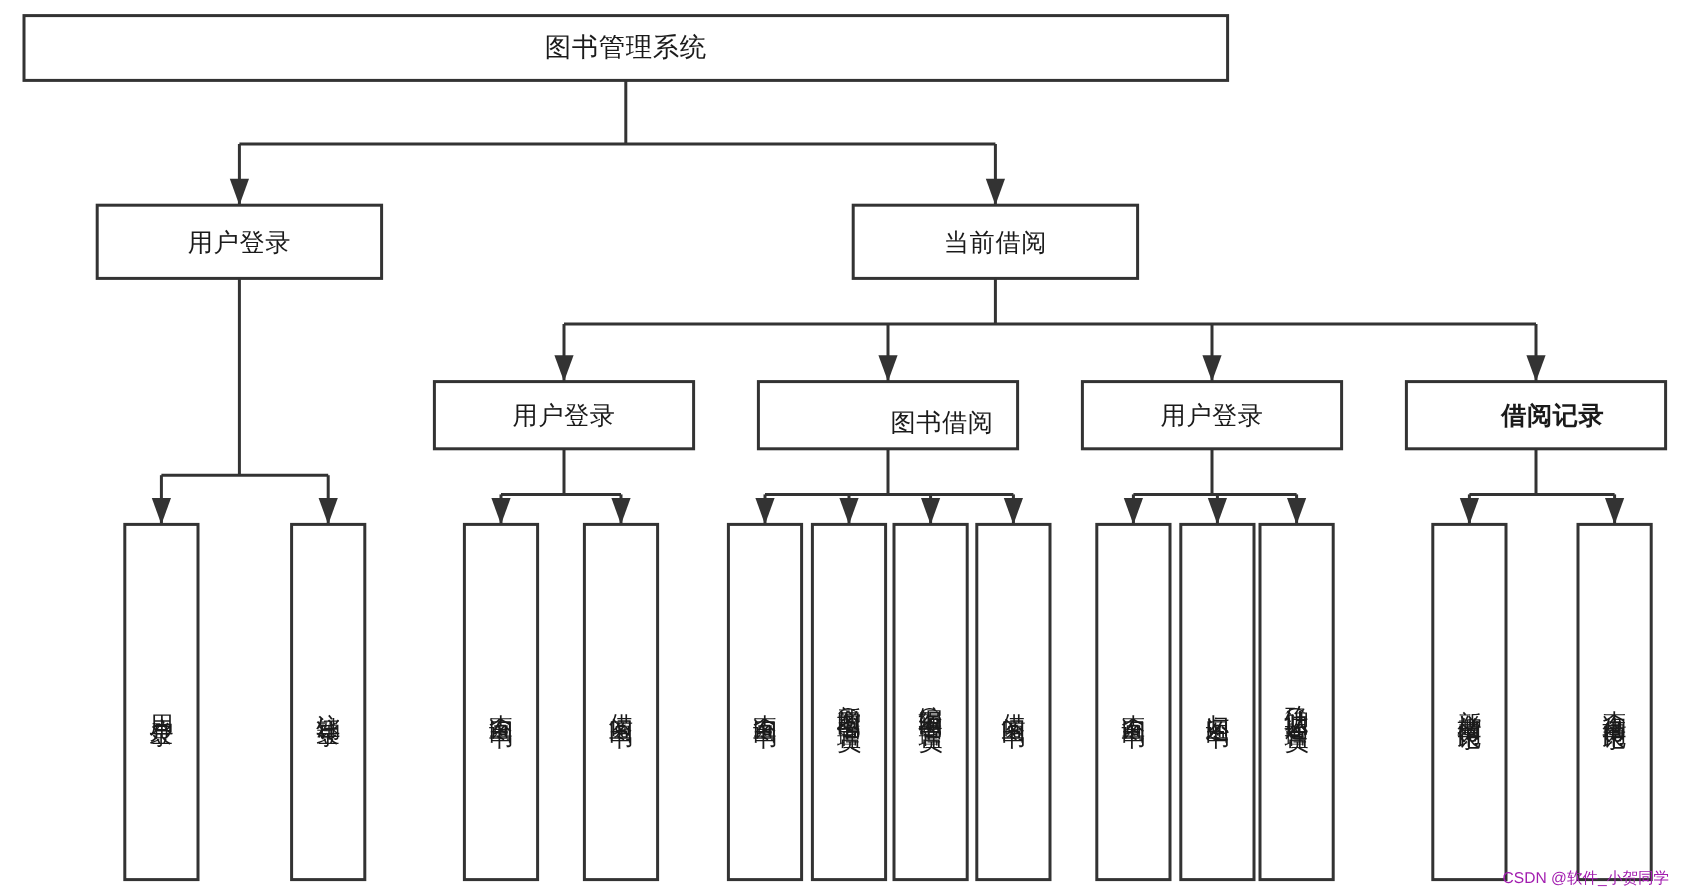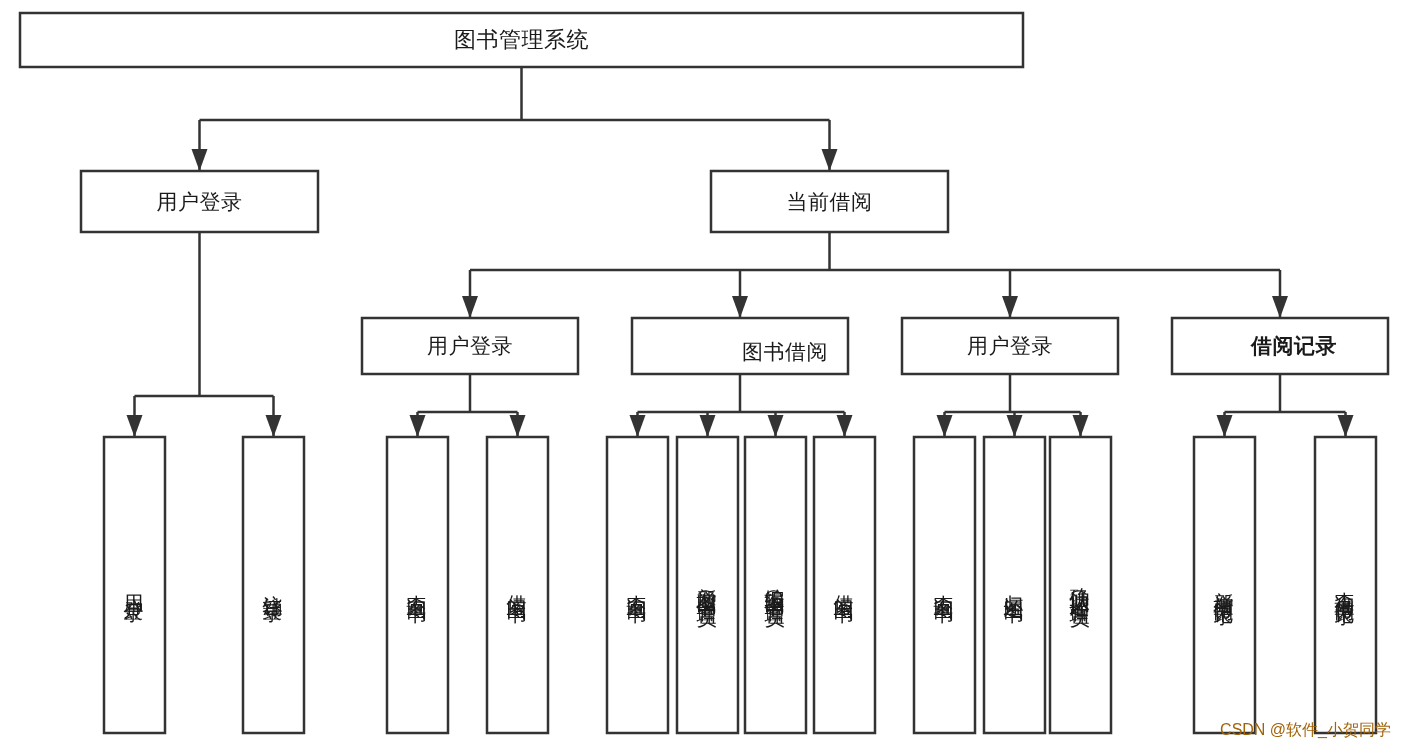--- a/index.html
+++ b/index.html
@@ -69,22 +69,22 @@
     white-space: nowrap;
     pointer-events: none;
   }
   .node-label-title {
     font-size: 22px;
   }
   .watermark {
     position: absolute;
     right: 14px;
     bottom: 6px;
-    color: #a16207;
-    font-size: 16px;
+    color: #a21caf;
+    font-size: 13px;
     font-family: "Liberation Sans", "DejaVu Sans", sans-serif;
     white-space: nowrap;
     pointer-events: none;
   }
 </style>
 </head>
 <body>
 
 <div id="diagram-root">
 

